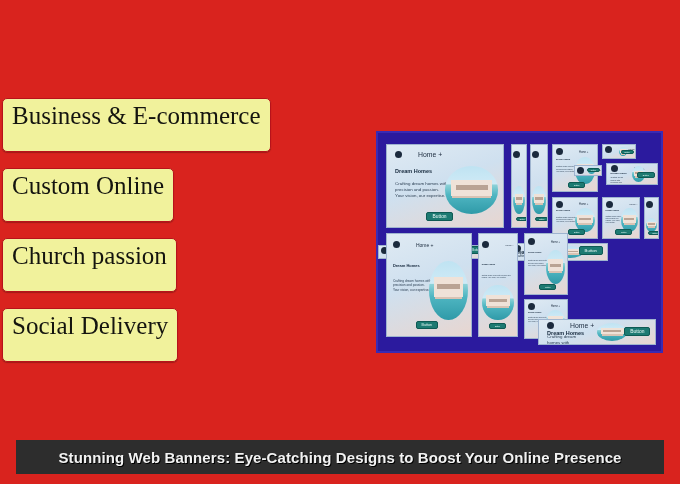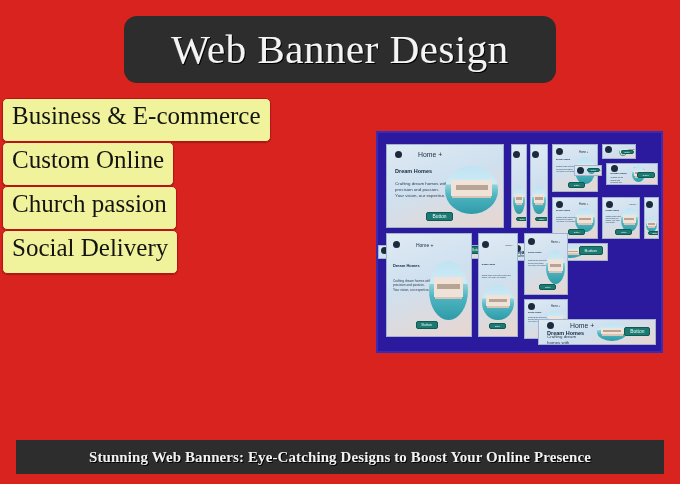--- a/index.html
+++ b/index.html
@@ -50,21 +50,22 @@
     position: absolute;
     left: 2px;
     top: 98px;
     width: 356px;
   }
   .pill {
     display: inline-block;
     background: #f1f29c;
     border: 1px solid #b8121b;
     border-radius: 5px;
-    padding: 2px 9px 10px 9px;
+    padding: 2px 9px 20px 9px;
+    margin-bottom: 16px;
     box-sizing: border-box;
     box-shadow: 0 1px 1px rgba(0,0,0,0.25);
   }
   .pill-row { line-height: 0; }
   .pill-text {
     font-family: "Liberation Serif", serif;
     font-size: 25px;
     line-height: 30px;
     color: #14140f;
     white-space: nowrap;
@@ -78,21 +79,21 @@
     bottom: 10px;
     width: 648px;
     height: 34px;
     background: #2d2d2d;
     display: flex;
     align-items: center;
     justify-content: center;
     box-sizing: border-box;
   }
   .tagline-text {
-    font-family: Liberation Serif, serif;
+    font-family: Liberation Sans, sans-serif;
     font-size: 15px;
     font-weight: bold;
     color: #f2f2f2;
     letter-spacing: 0.1px;
     text-shadow: 1px 1px 0 #000;
     white-space: nowrap;
   }
 
   
   .showcase {
@@ -207,23 +208,20 @@
   .mock.wide .m-body { top: 60%; width: 34%; font-size: 2.6px; line-height: 3.2px; }
   .mock.wide .m-photo { right: 24%; top: 12%; width: 26%; height: 76%; }
   .mock.wide .m-btn { left: auto; right: 4%; bottom: 32%; }
   .mock.tiny .m-btn { font-size: 3px; padding: 0 3px; }
 </style>
 </head>
 <body>
 
 <div class="poster">
 
-  <div class="title-bar">
-    <span class="title-text">Web Banner Design</span>
-  </div>
 
   <div class="features" id="feature-list">
       <div class="pill-row"><div class="pill"><span class="pill-text">Business &amp; E-commerce</span></div></div>
       <div class="pill-row"><div class="pill"><span class="pill-text">Custom Online</span></div></div>
       <div class="pill-row"><div class="pill"><span class="pill-text">Church passion</span></div></div>
       <div class="pill-row"><div class="pill"><span class="pill-text">Social Delivery</span></div></div>
     </div>
 
   <div class="showcase" id="showcase">
       <div class="mock std" style="left: 8px; top: 11px; width: 118px; height: 84px;">

